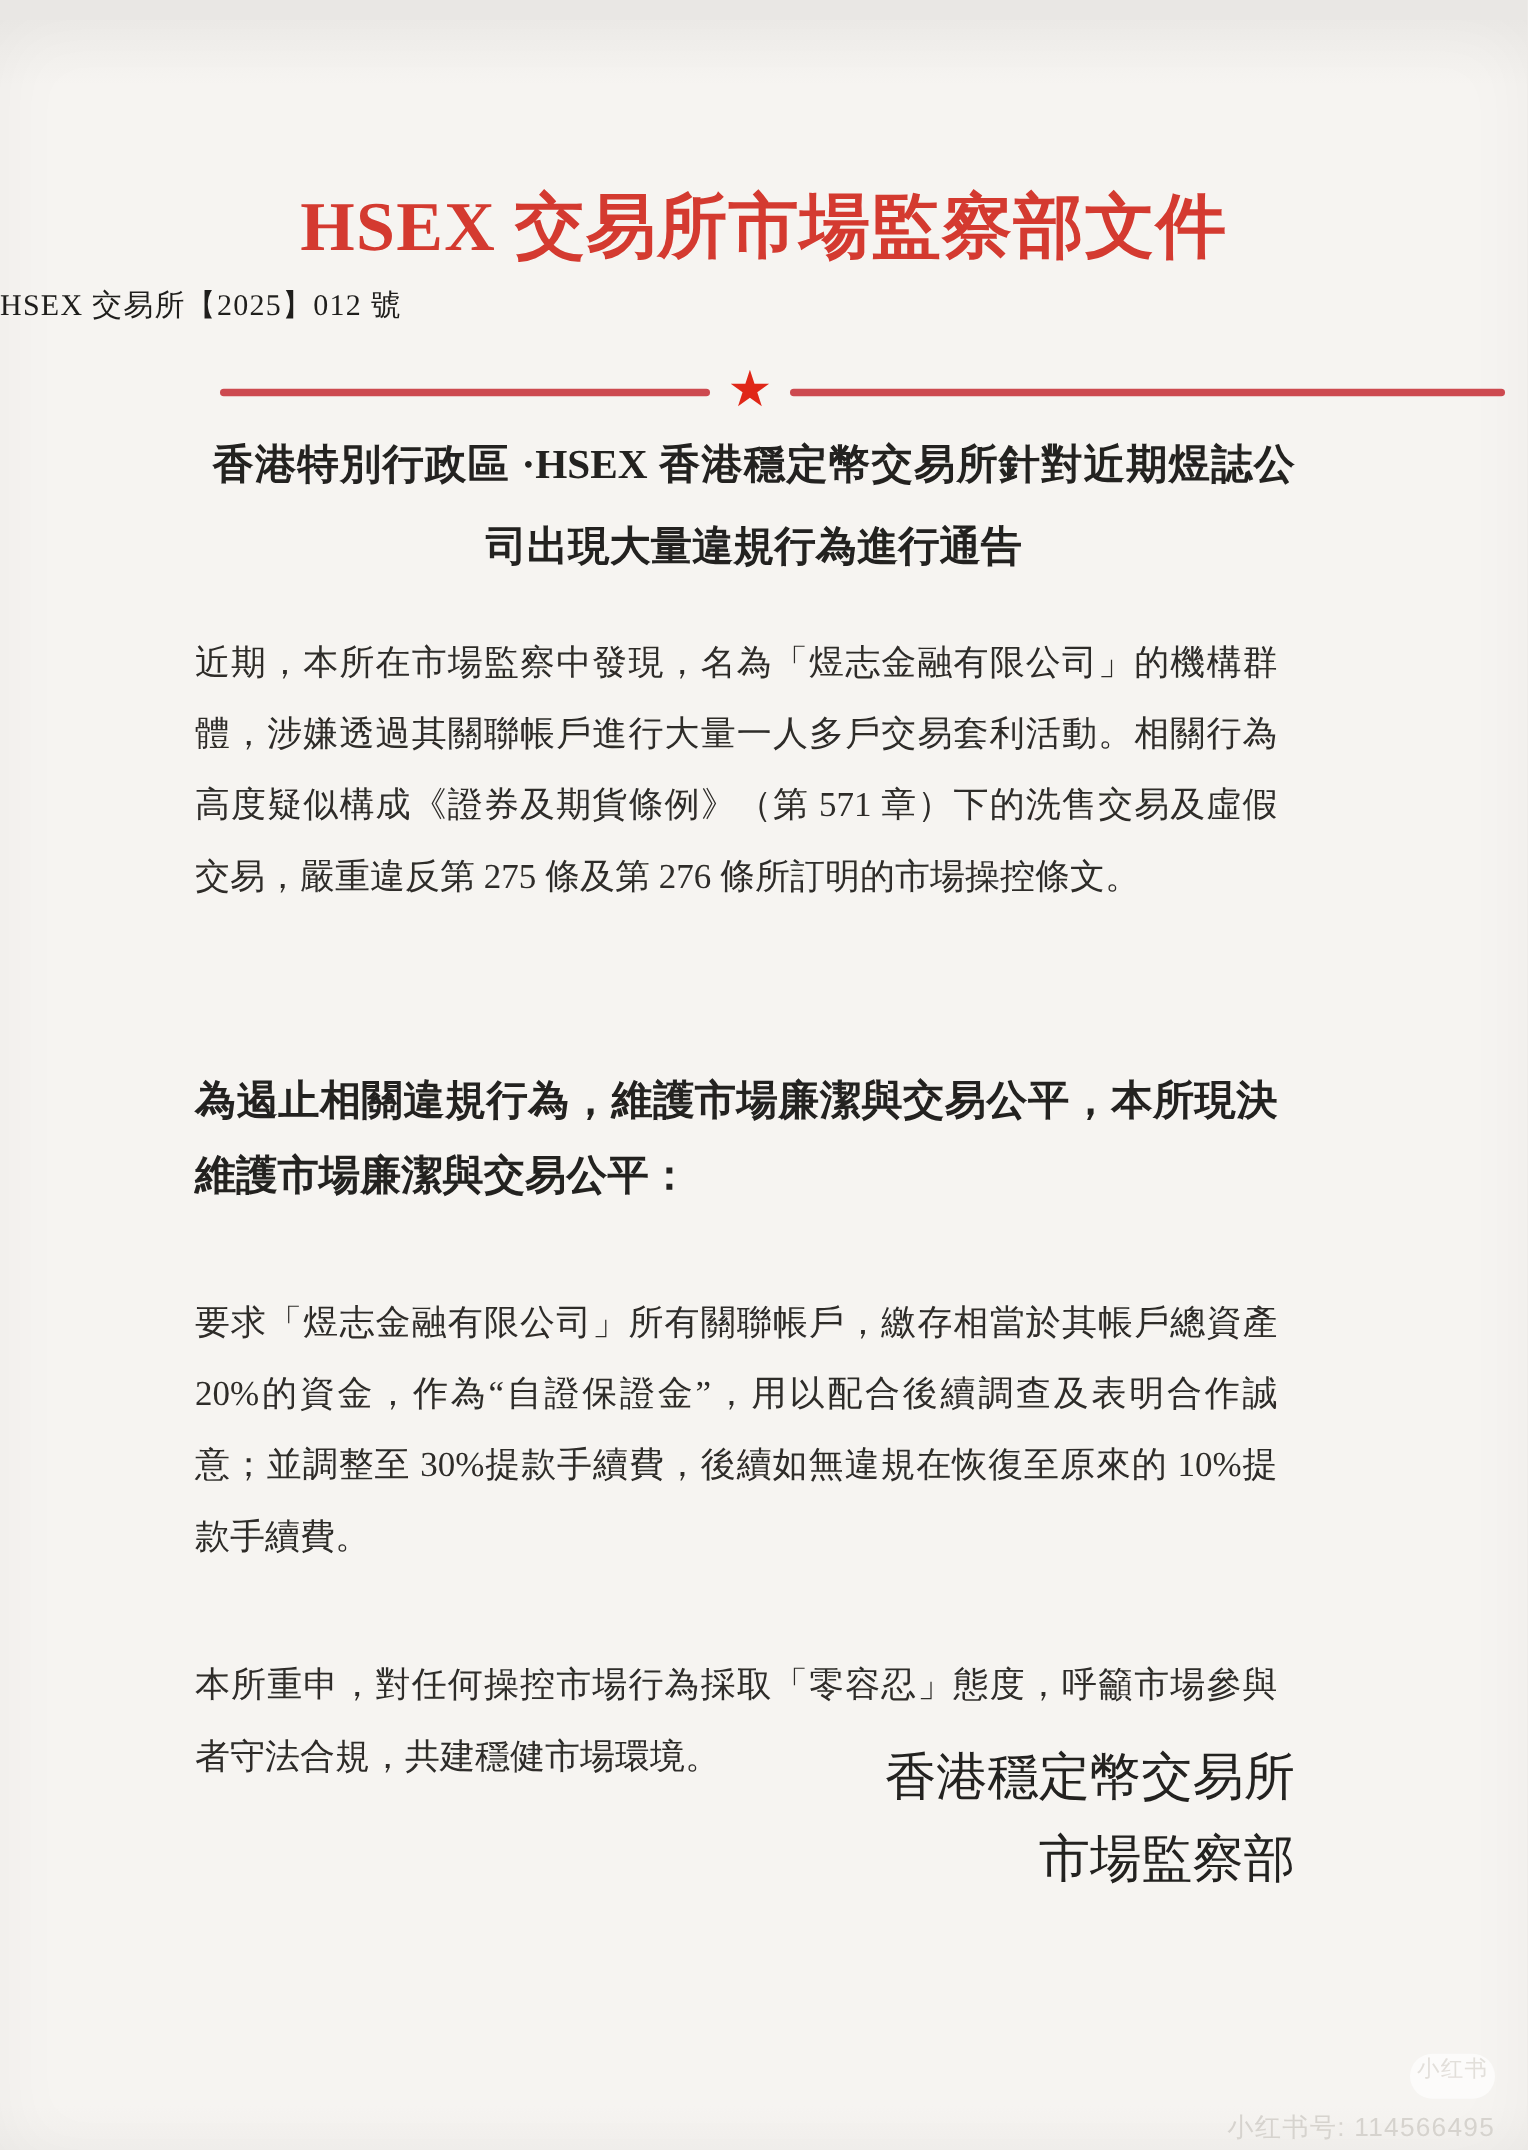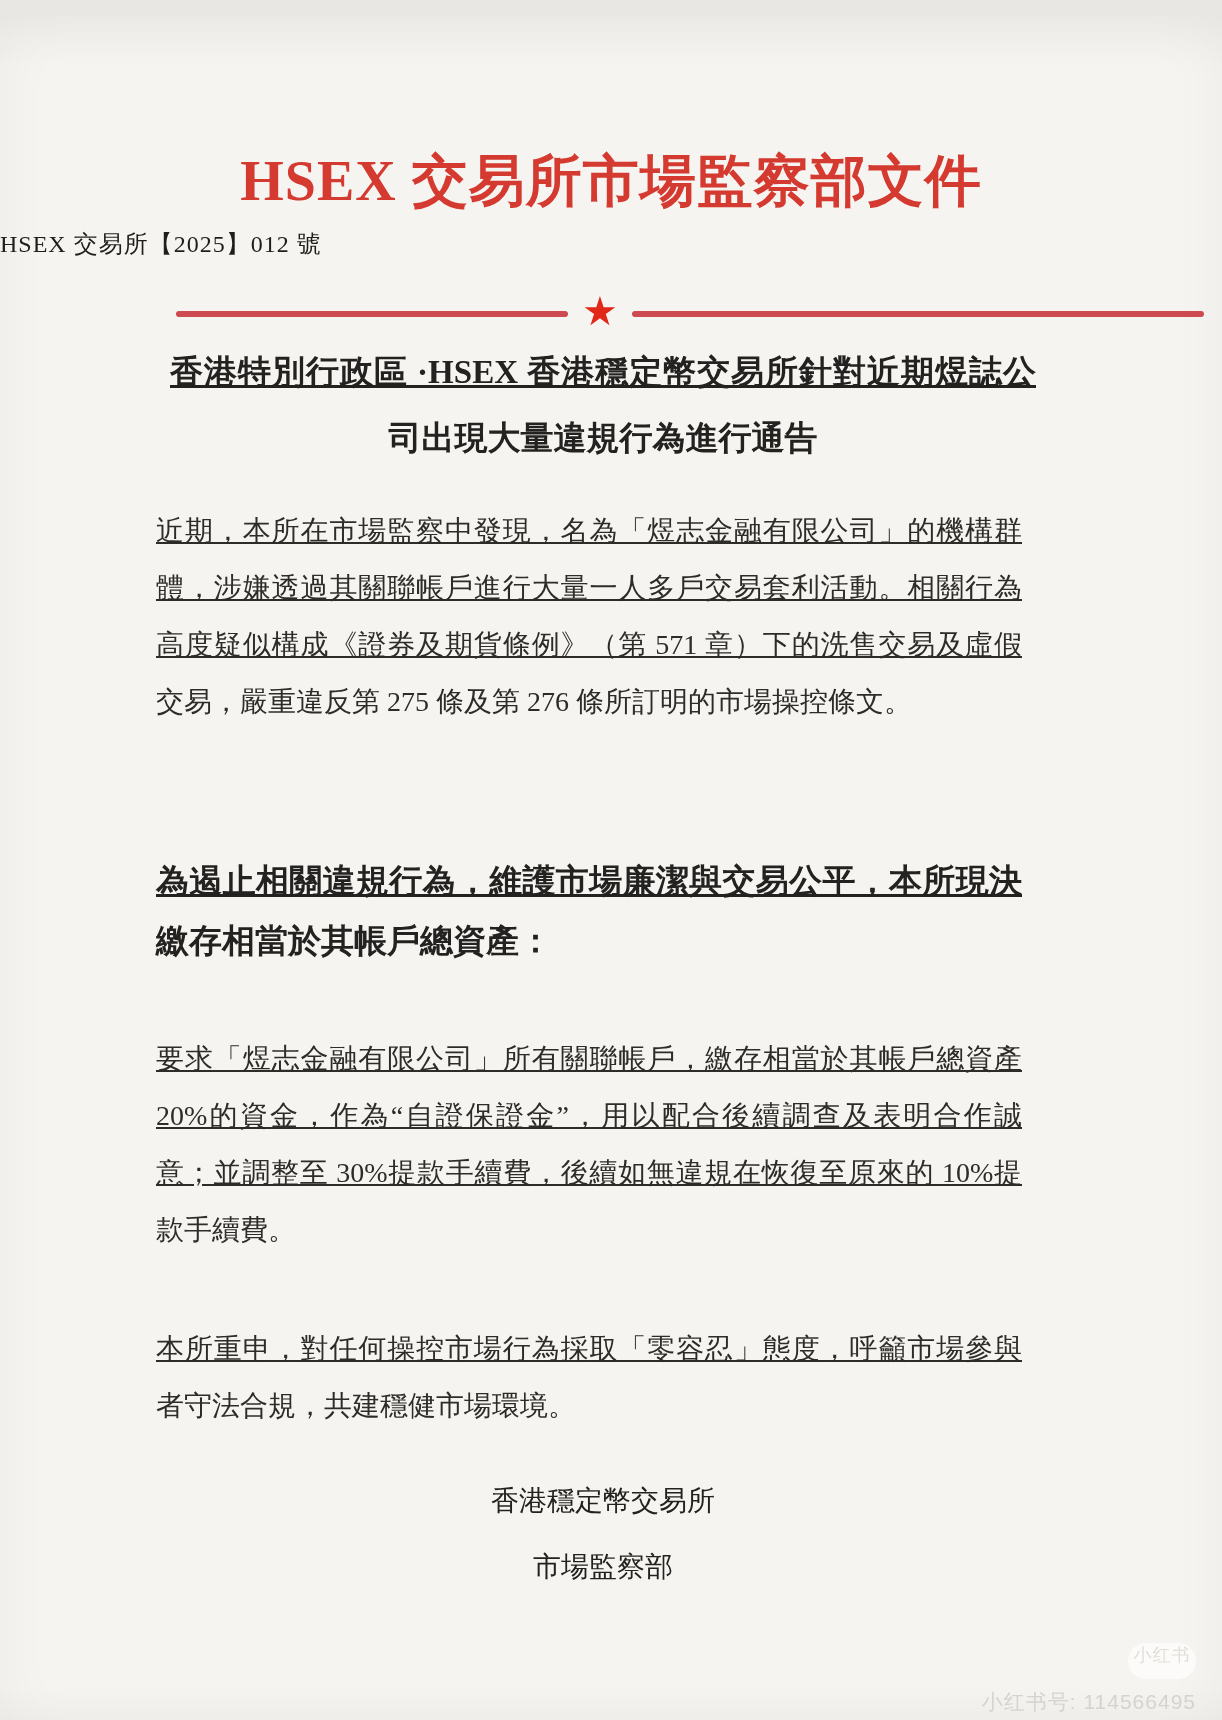--- a/index.html
+++ b/index.html
@@ -42,29 +42,29 @@
     position:absolute;top:323px;left:170px;width:866px;
     font-size:33px;font-weight:700;line-height:66px;color:#232220;
   }
   .para{
     position:absolute;left:156px;width:866px;
     font-size:28px;line-height:57px;color:#2e2c29;
   }
   .para-bold{
     font-size:33px;font-weight:700;line-height:60px;color:#232220;
   }
-  .jline{text-align:justify;text-align-last:justify;text-decoration:underline;}
+  .jline{text-align:justify;text-align-last:justify;}
   .cline{text-align:center;}
   .p1{top:486px;}
   .p2{top:835px;}
   .p3{top:1014px;}
   .p4{top:1304px;}
   .signature{
-    position:absolute;top:1452px;left:170px;width:866px;
-    text-align:center;font-size:28px;line-height:66px;color:#232220;
+    position:absolute;top:1372px;left:170px;width:866px;
+    text-align:right;font-size:41px;line-height:66px;color:#232220;
   }
   .wm-badge{
     position:absolute;top:1627px;right:26px;
     width:68px;height:36px;border-radius:18px;
     background:rgba(255,255,255,0.65);
     display:flex;align-items:flex-start;justify-content:center;
     font-family:Liberation Serif, serif;
     font-size:18px;color:#e2dfda;letter-spacing:1px;
   }
   .wm-id{
@@ -95,21 +95,21 @@
 
   <div class="para p1">
     <div class="jline">近期，本所在市場監察中發現，名為「煜志金融有限公司」的機構群</div>
     <div class="jline">體，涉嫌透過其關聯帳戶進行大量一人多戶交易套利活動。相關行為</div>
     <div class="jline">高度疑似構成《證券及期貨條例》（第 571 章）下的洗售交易及虛假</div>
     <div>交易，嚴重違反第 275 條及第 276 條所訂明的市場操控條文。</div>
   </div>
 
   <div class="para para-bold p2">
     <div class="jline">為遏止相關違規行為，維護市場廉潔與交易公平，本所現決</div>
-    <div>繳存相當於其帳戶總資產：</div>
+    <div>維護市場廉潔與交易公平：</div>
   </div>
 
   <div class="para p3">
     <div class="jline">要求「煜志金融有限公司」所有關聯帳戶，繳存相當於其帳戶總資產</div>
     <div class="jline">20%的資金，作為“自證保證金”，用以配合後續調查及表明合作誠</div>
     <div class="jline">意；並調整至 30%提款手續費，後續如無違規在恢復至原來的 10%提</div>
     <div>款手續費。</div>
   </div>
 
   <div class="para p4">

